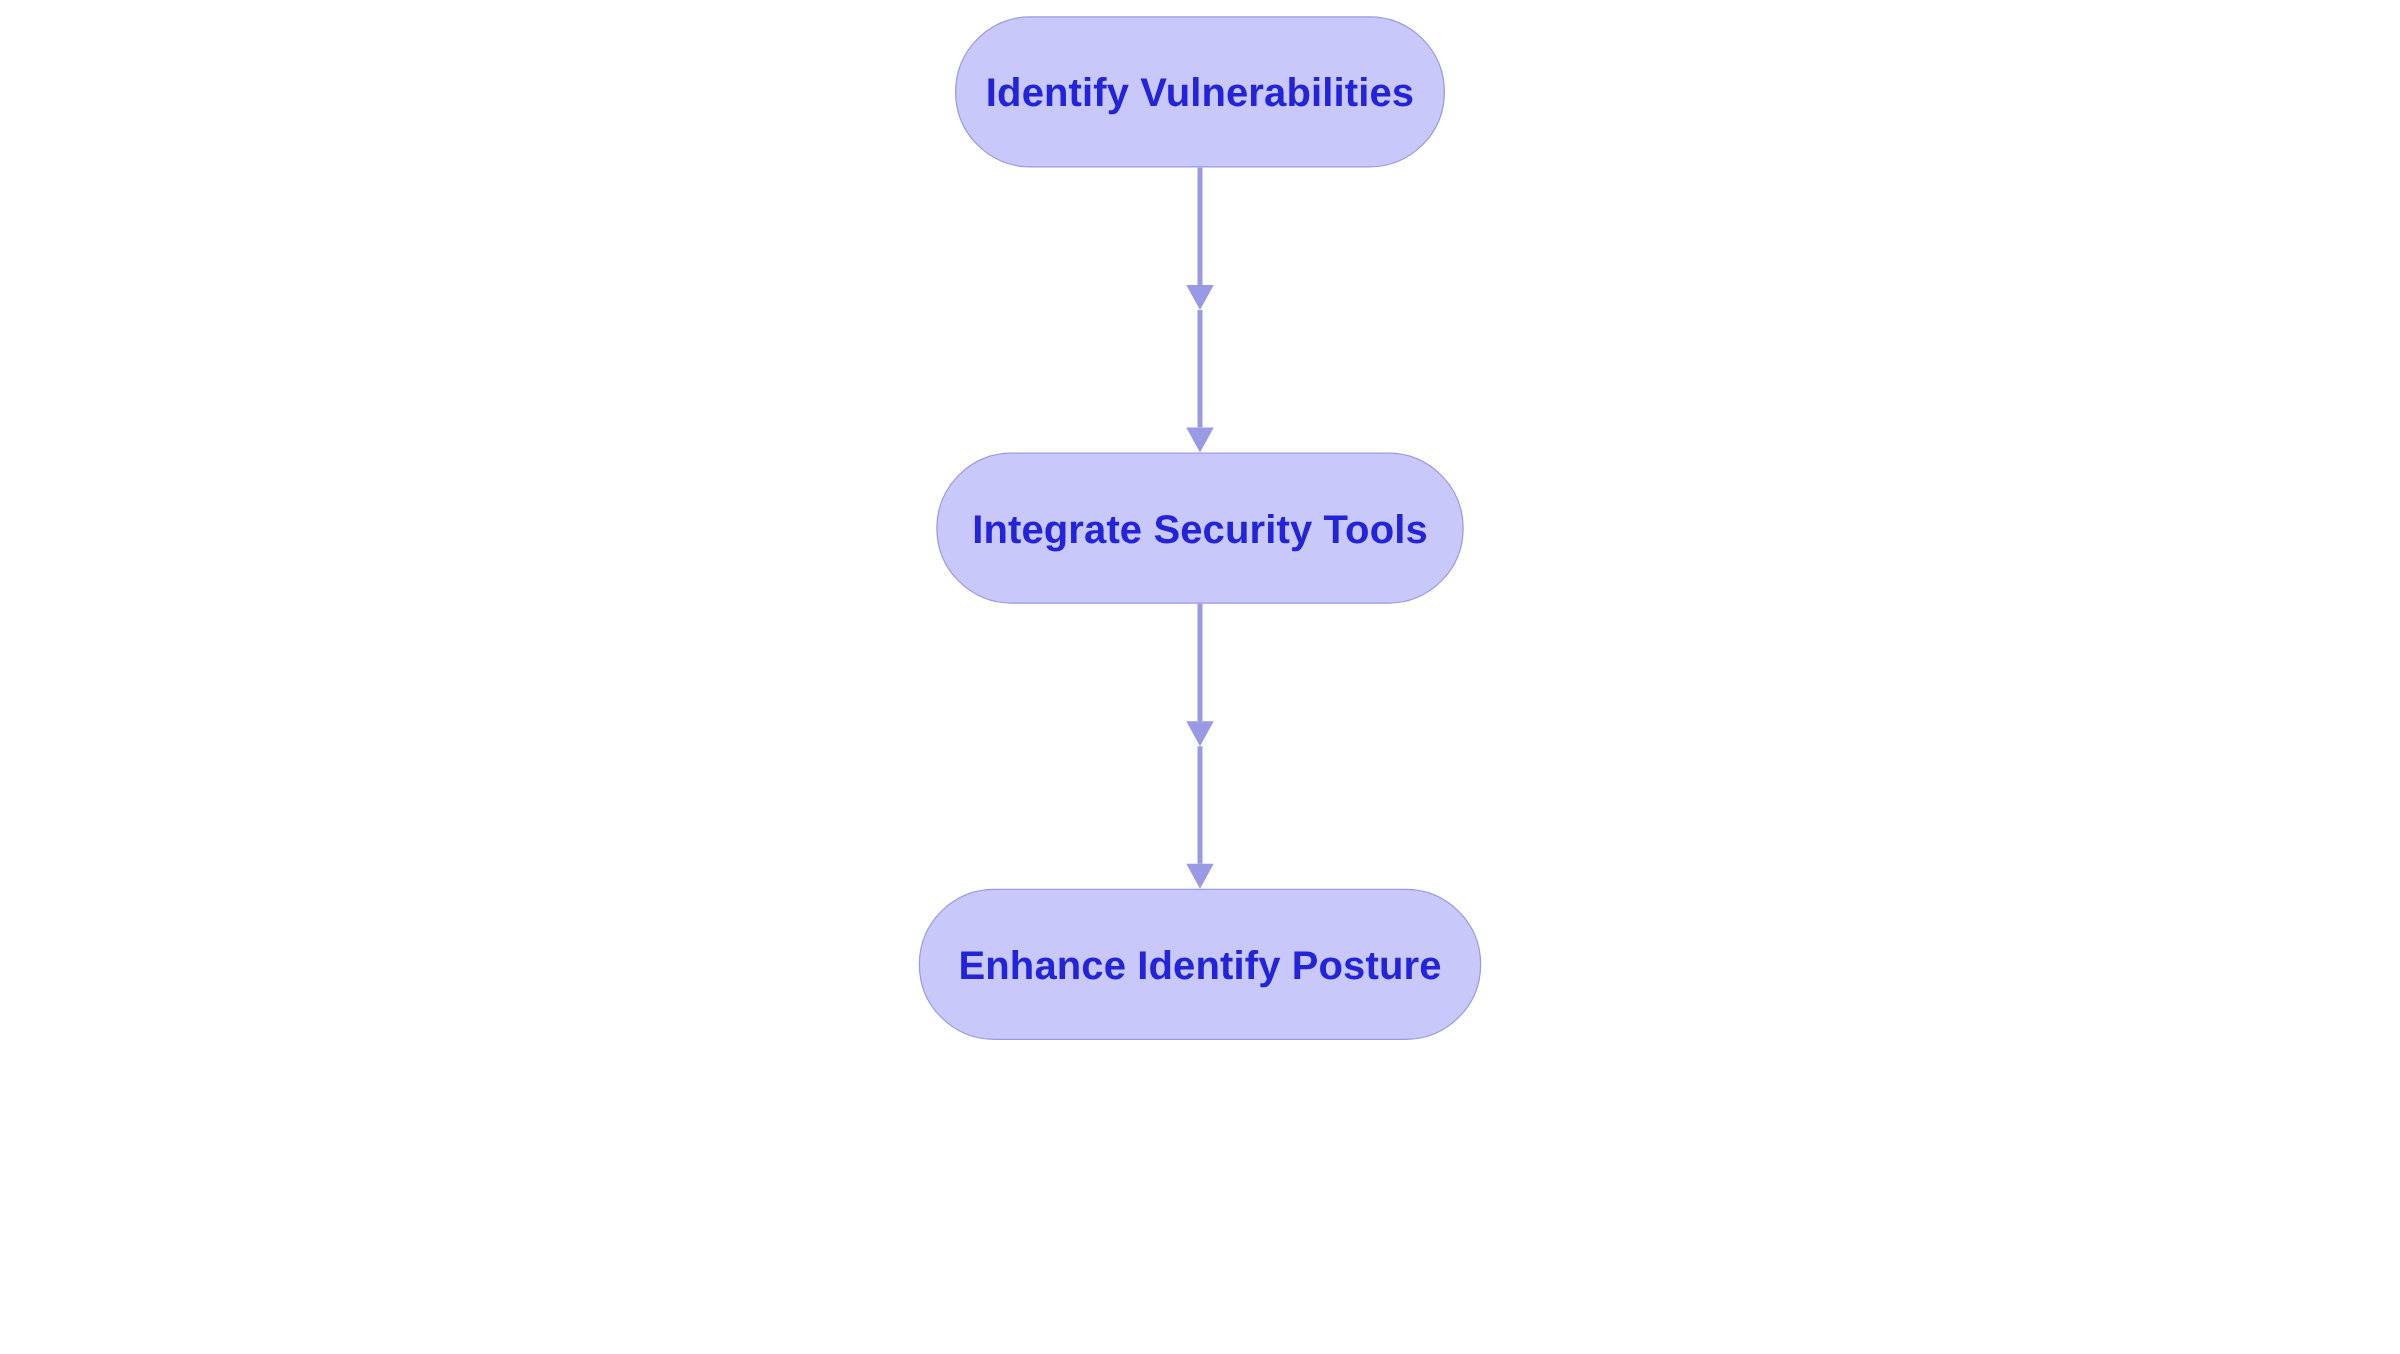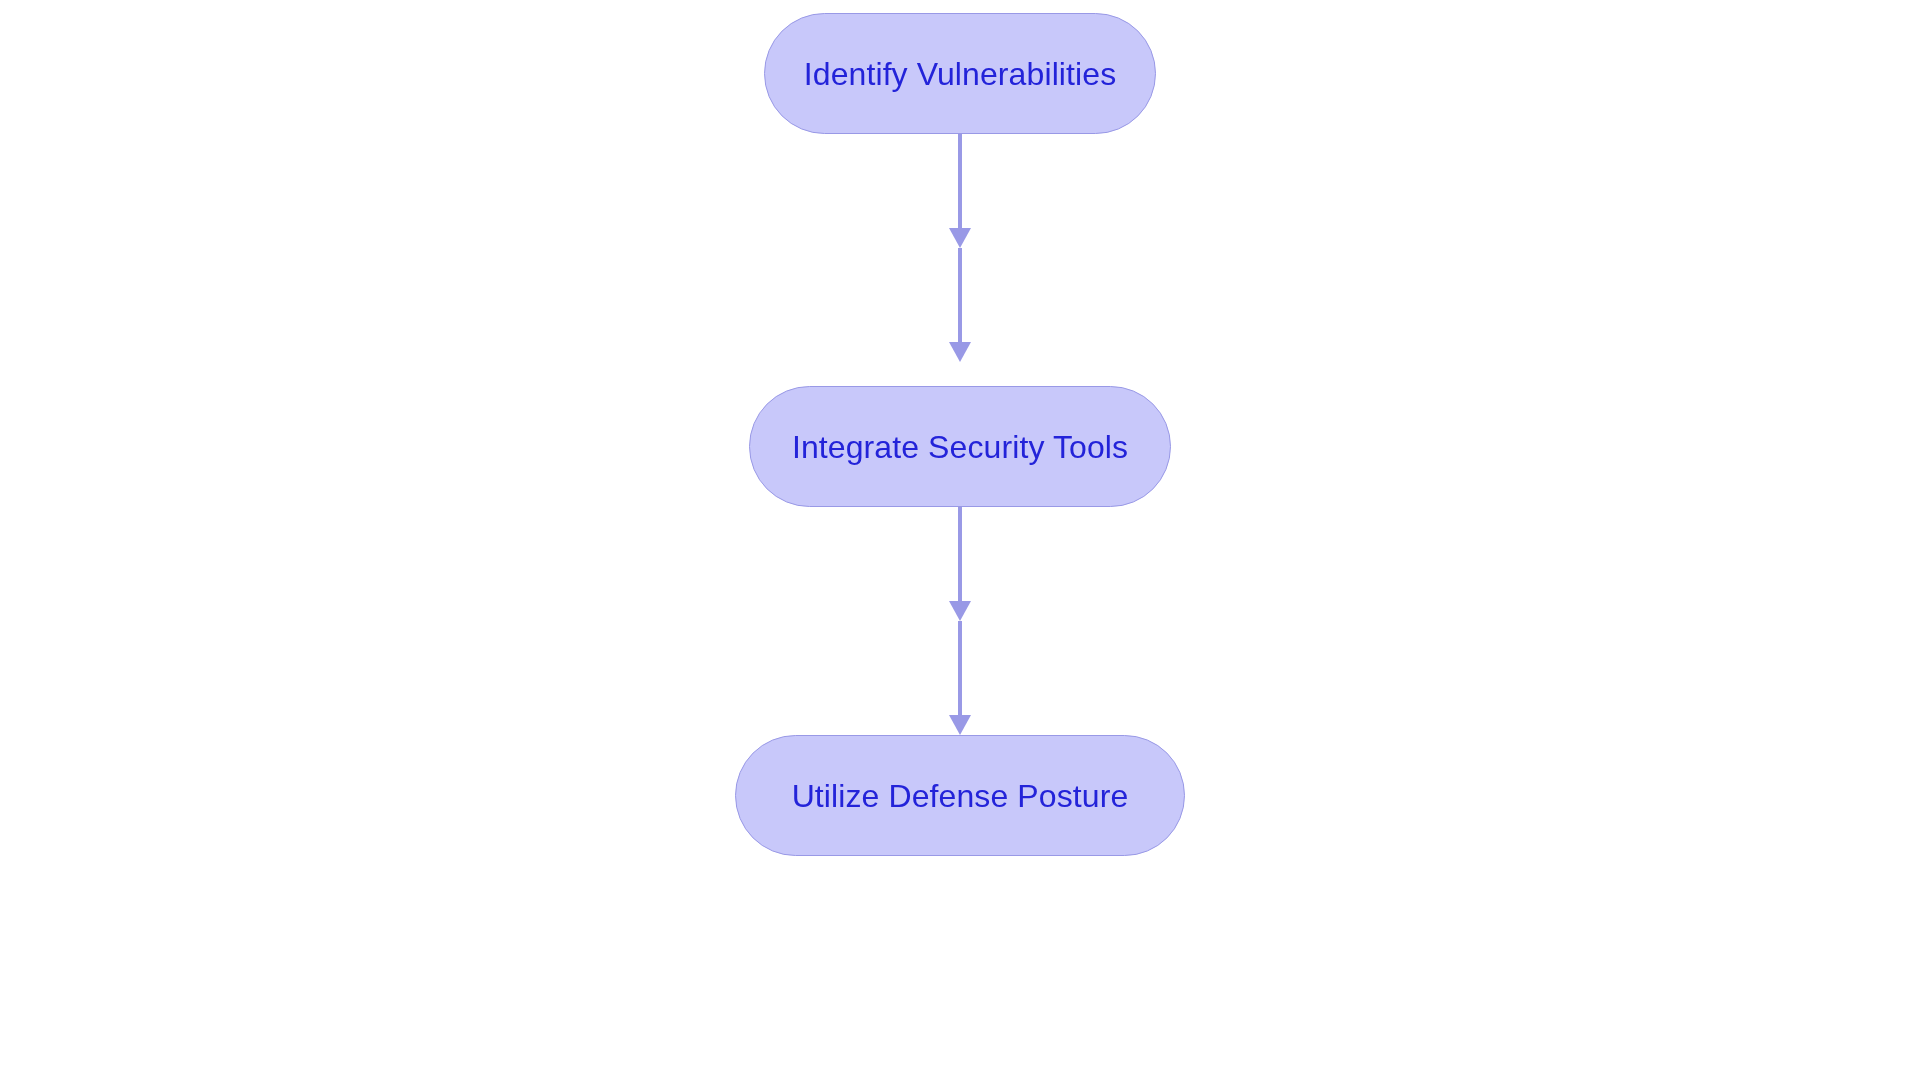--- a/index.html
+++ b/index.html
@@ -46,32 +46,32 @@
     display: flex;
     align-items: center;
     justify-content: center;
     flex: 0 0 auto;
   }
 
   .node-label {
     color: #2323d9;
     font-family: "Liberation Sans", sans-serif;
     font-size: 32px;
-    font-weight: 400;
+    font-weight: 700;
     line-height: 1;
     letter-spacing: 0.1px;
     white-space: nowrap;
     padding: 0 34px;
     user-select: none;
   }
 
   
   .node-w1 { width: 392px; }
   .node-w2 { width: 380px; }
-  .node-w3 { width: 422px; margin-top: 24px; }
+  .node-w3 { width: 422px; }
   .node-w4 { width: 406px; }
   .node-w5 { width: 450px; }
 
   .connector {
     position: relative;
     width: 24px;
     height: 114px;
     flex: 0 0 auto;
     display: block;
   }
@@ -126,17 +126,17 @@
       <div class="conn-head"></div>
     </div>
 
 
     <div class="connector">
       <div class="conn-line"></div>
       <div class="conn-head"></div>
     </div>
 
     <div class="node node-w5">
-      <span class="node-label">Utilize Defense Posture</span>
+      <span class="node-label">Enhance Identify Posture</span>
     </div>
 
   </div>
 </div>
 
 </body></html>

